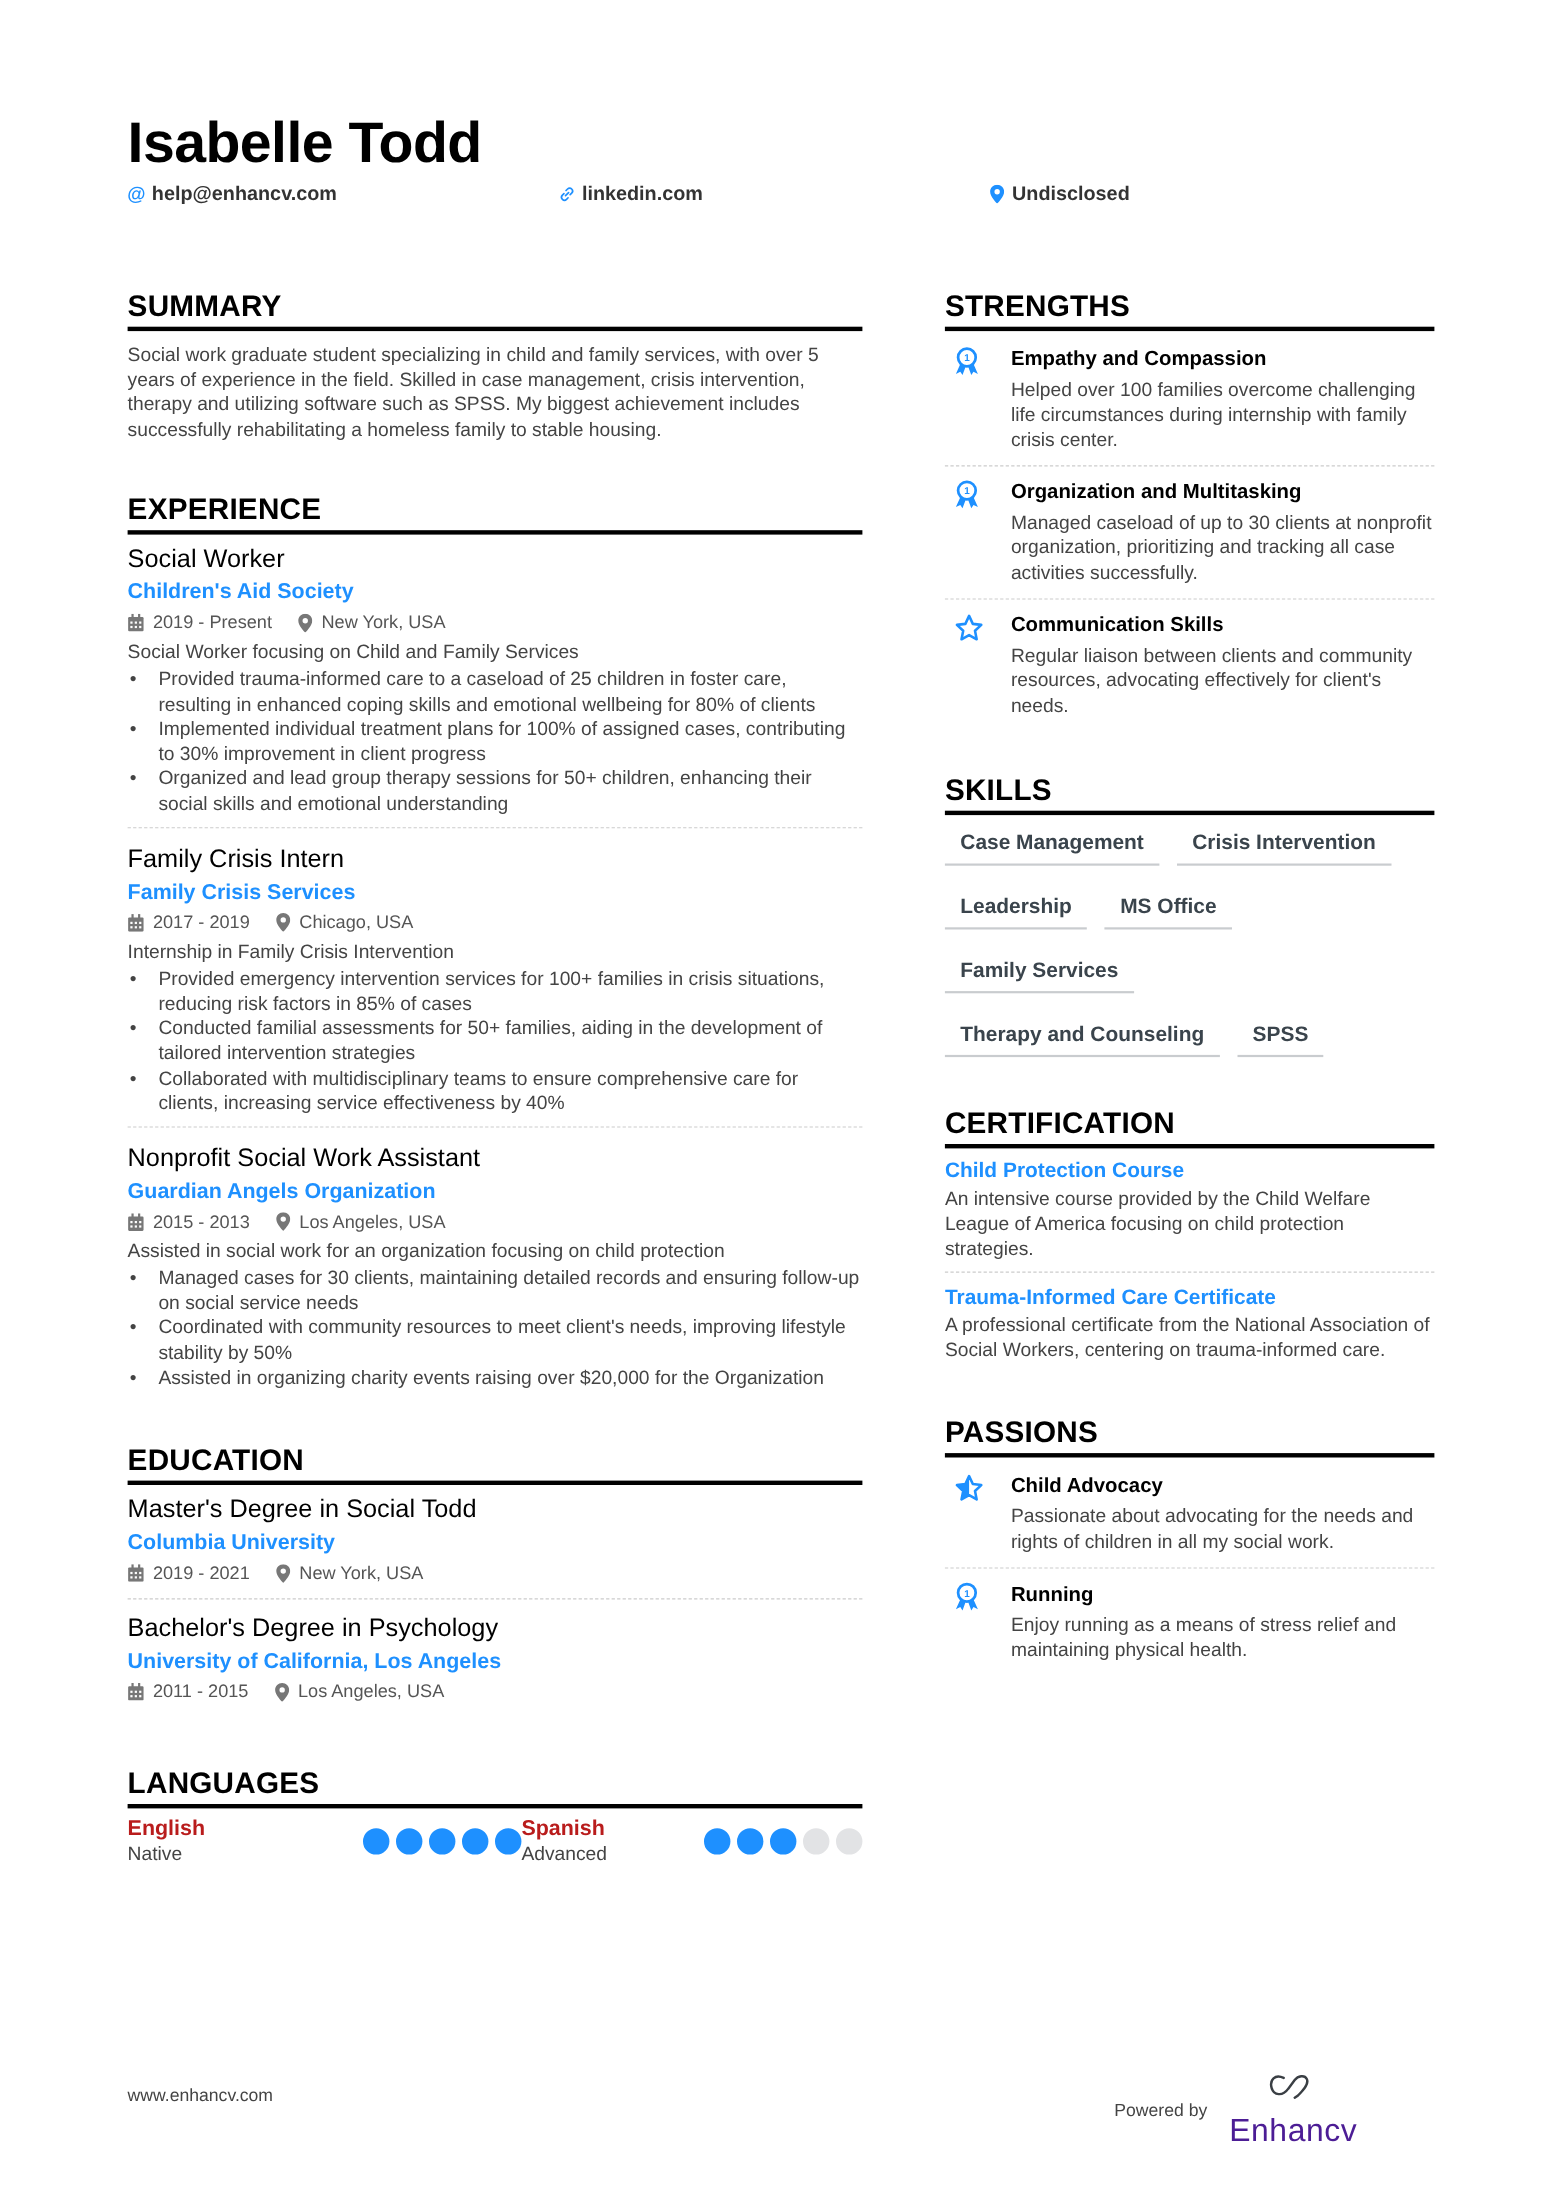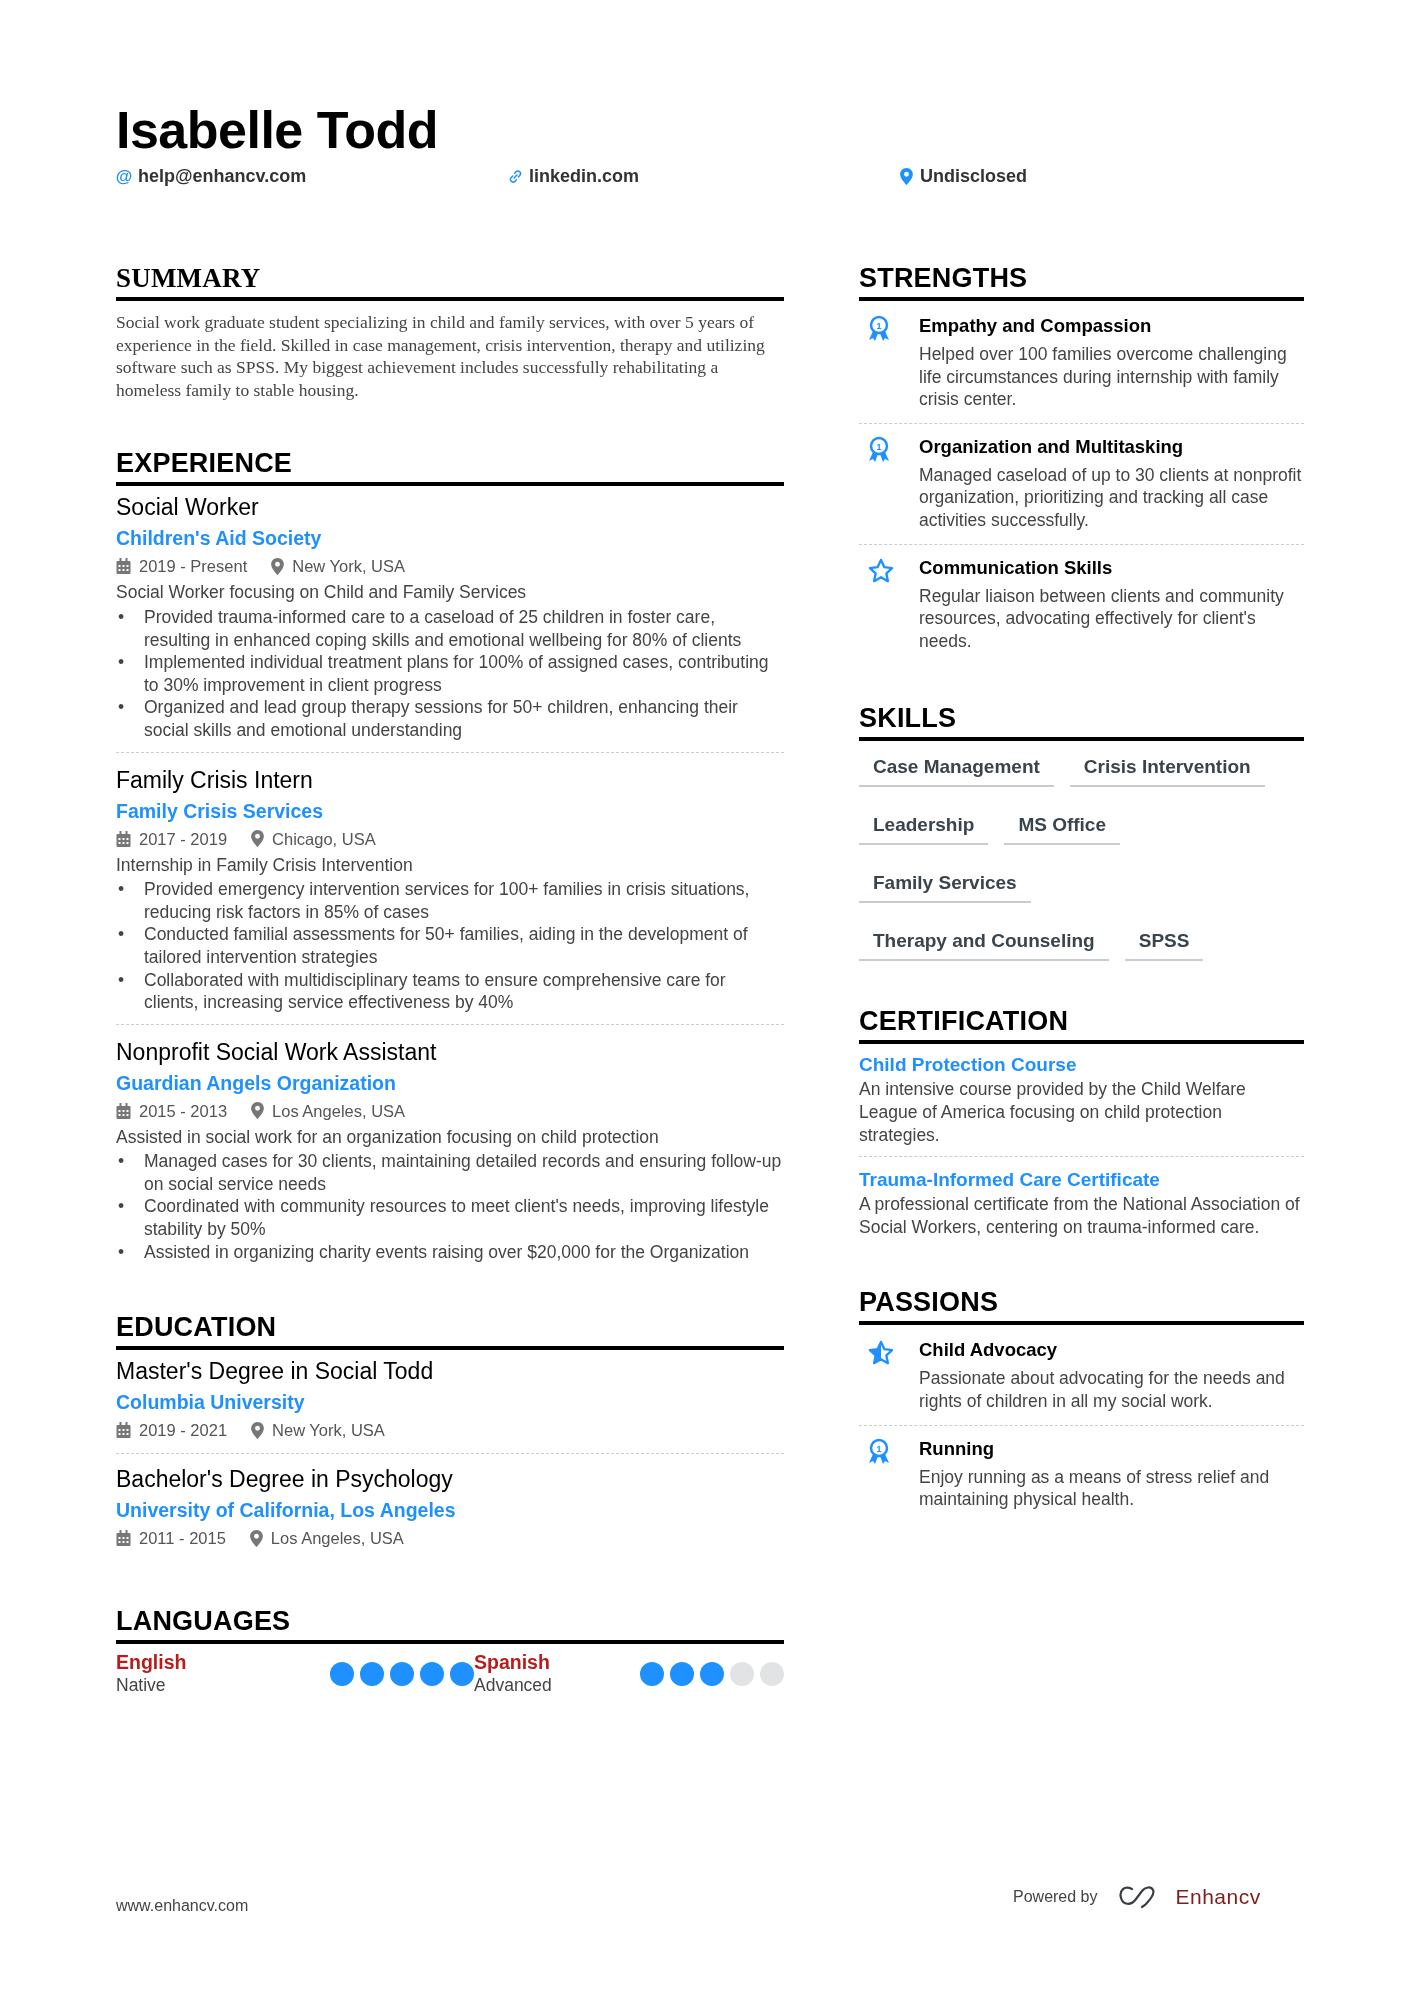--- a/index.html
+++ b/index.html
@@ -15,21 +15,21 @@
   .contact .ic { color: #1e90ff; font-size: 17px; width: 16px; display: inline-flex; justify-content: center; }
 
   .col-left { position: absolute; left: 116px; top: 262px; width: 668px; }
   .col-right { position: absolute; left: 859px; top: 262px; width: 445px; }
 
   .sec-title { font-size: 27px; font-weight: bold; color: #000; line-height: 32px; letter-spacing: 0.2px; }
   .sec-rule { height: 4px; background: #000; margin-top: 3px; margin-bottom: 10px; }
 
   .body-text { font-size: 17.5px; color: #444; line-height: 22.6px; }
 
-  .summary { margin-bottom: 46px; font-family: Liberation Serif, serif; }
+  .summary { margin-bottom: 46px; }
 
   .job { padding-bottom: 10px; }
   .job + .job { border-top: 1.5px dashed #ccc; padding-top: 12px; }
   .job-role { font-size: 23px; color: #000; line-height: 30px; }
   .job-company { font-size: 19.5px; font-weight: bold; color: #1e90ff; line-height: 28px; margin-top: 2px; }
   .meta { display: flex; align-items: center; font-size: 16.5px; color: #555; line-height: 26px; margin-top: 1px; }
   .meta .mi { display: inline-flex; align-items: center; gap: 8px; margin-right: 24px; }
   .meta svg { display: block; }
   .job-desc { margin-top: 2px; }
   .bullets { list-style: none; margin-top: 2px; }
@@ -57,21 +57,21 @@
   .skills { display: flex; flex-wrap: wrap; column-gap: 16px; row-gap: 18px; margin-top: 4px; margin-bottom: 44px; width: 445px; }
   .chip { font-size: 19px; font-weight: bold; color: #3a444c; padding: 8px 14px 6px 14px; border-bottom: 2px solid #c9cccf; line-height: 24px; text-align: right; }
 
   .cert { padding-bottom: 10px; }
   .cert + .cert { border-top: 1.5px dashed #ccc; padding-top: 10px; }
   .cert-title { font-size: 19px; font-weight: bold; color: #1e90ff; line-height: 26px; }
 
   .footer-left { position: absolute; left: 116px; top: 1897px; font-size: 16px; color: #444; text-align: right; }
   .footer-right { position: absolute; left: 1013px; top: 1885px; display: flex; align-items: center; gap: 20px; }
   .powered { font-size: 16px; color: #444; }
-  .brand { display: flex; align-items: center; gap: 12px; font-size: 21px; color: #7f1d1d; letter-spacing: 0.5px; }
+  .brand { display: flex; align-items: center; gap: 12px; font-size: 29px; color: #4c1d95; letter-spacing: 0.5px; flex-direction: column; }
 </style>
 </head>
 <body>
 
 <div class="page">
 
   <div class="header">
     <div class="name">Isabelle Todd</div>
     <div class="contacts">
       <div class="contact" style="left:0">

